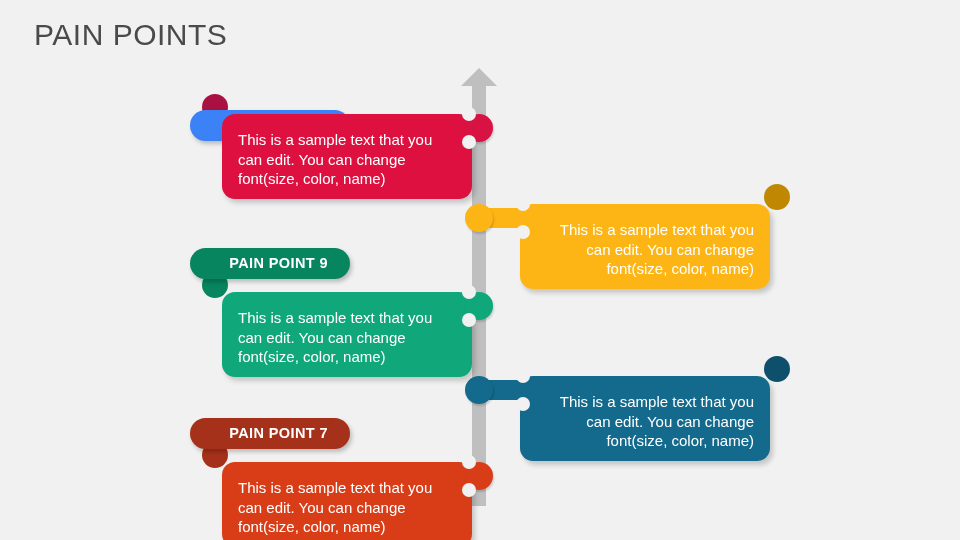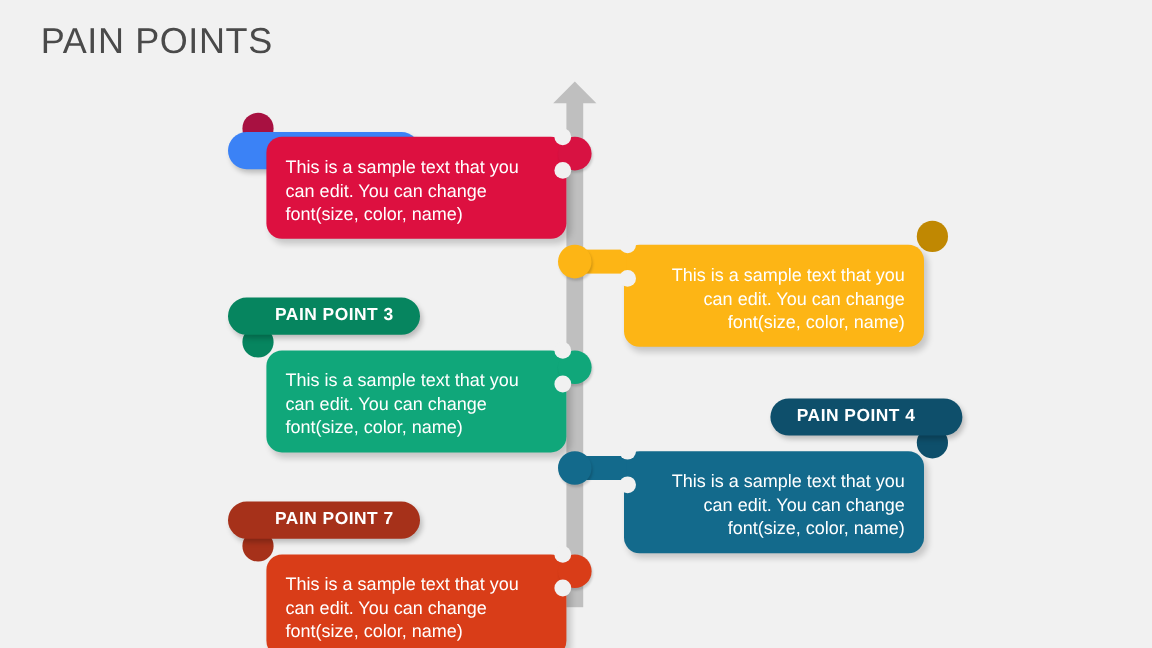--- a/index.html
+++ b/index.html
@@ -137,26 +137,25 @@
       <div class="header-nub" style="background: rgb(168, 17, 65);"></div>
       <div class="card-header" style="background: #3b82f6; width: 160px; top: 0px; margin-top: 40px;">PAIN POINT 1</div>
       <div class="card-body" style="background: rgb(221, 16, 64); width: 250px; height: 85px;">This is a sample text that you can edit. You can change font(size, color, name)</div>
     </div>
     <div class="card right" style="top: 160px; left: 520px; width: 282px; height: 109px;">
       <div class="header-nub" style="background: rgb(192, 136, 2);"></div>
       <div class="card-body" style="background: rgb(253, 181, 21); width: 250px; height: 85px;">This is a sample text that you can edit. You can change font(size, color, name)</div>
     </div>
     <div class="card left" style="top: 248px; left: 190px; width: 282px; height: 109px;">
       <div class="header-nub" style="background: rgb(6, 133, 95);"></div>
-      <div class="card-header" style="background: rgb(6, 133, 95); width: 160px; top: 0px;">PAIN POINT 3</div>
+      <div class="card-header" style="background: rgb(6, 133, 95); width: 160px; top: 0px;">PAIN POINT 9</div>
       <div class="card-body" style="background: rgb(16, 167, 122); width: 250px; height: 85px;">This is a sample text that you can edit. You can change font(size, color, name)</div>
     </div>
     <div class="card right" style="top: 332px; left: 520px; width: 282px; height: 109px;">
       <div class="header-nub" style="background: rgb(14, 79, 107);"></div>
-      <div class="card-header" style="background: rgb(14, 79, 107); width: 160px; top: 0px;">PAIN POINT 4</div>
       <div class="card-body" style="background: rgb(19, 106, 140); width: 250px; height: 85px;">This is a sample text that you can edit. You can change font(size, color, name)</div>
     </div>
     <div class="card left" style="top: 418px; left: 190px; width: 282px; height: 109px;">
       <div class="header-nub" style="background: rgb(166, 49, 26);"></div>
       <div class="card-header" style="background: rgb(166, 49, 26); width: 160px; top: 0px;">PAIN POINT 7</div>
       <div class="card-body" style="background: rgb(217, 61, 24); width: 250px; height: 85px;">This is a sample text that you can edit. You can change font(size, color, name)</div>
     </div>
   </div>
 
 <div class="connector-neck" style="background: rgb(216, 18, 66); top: 118px; left: 470px; width: 13px;"></div>

